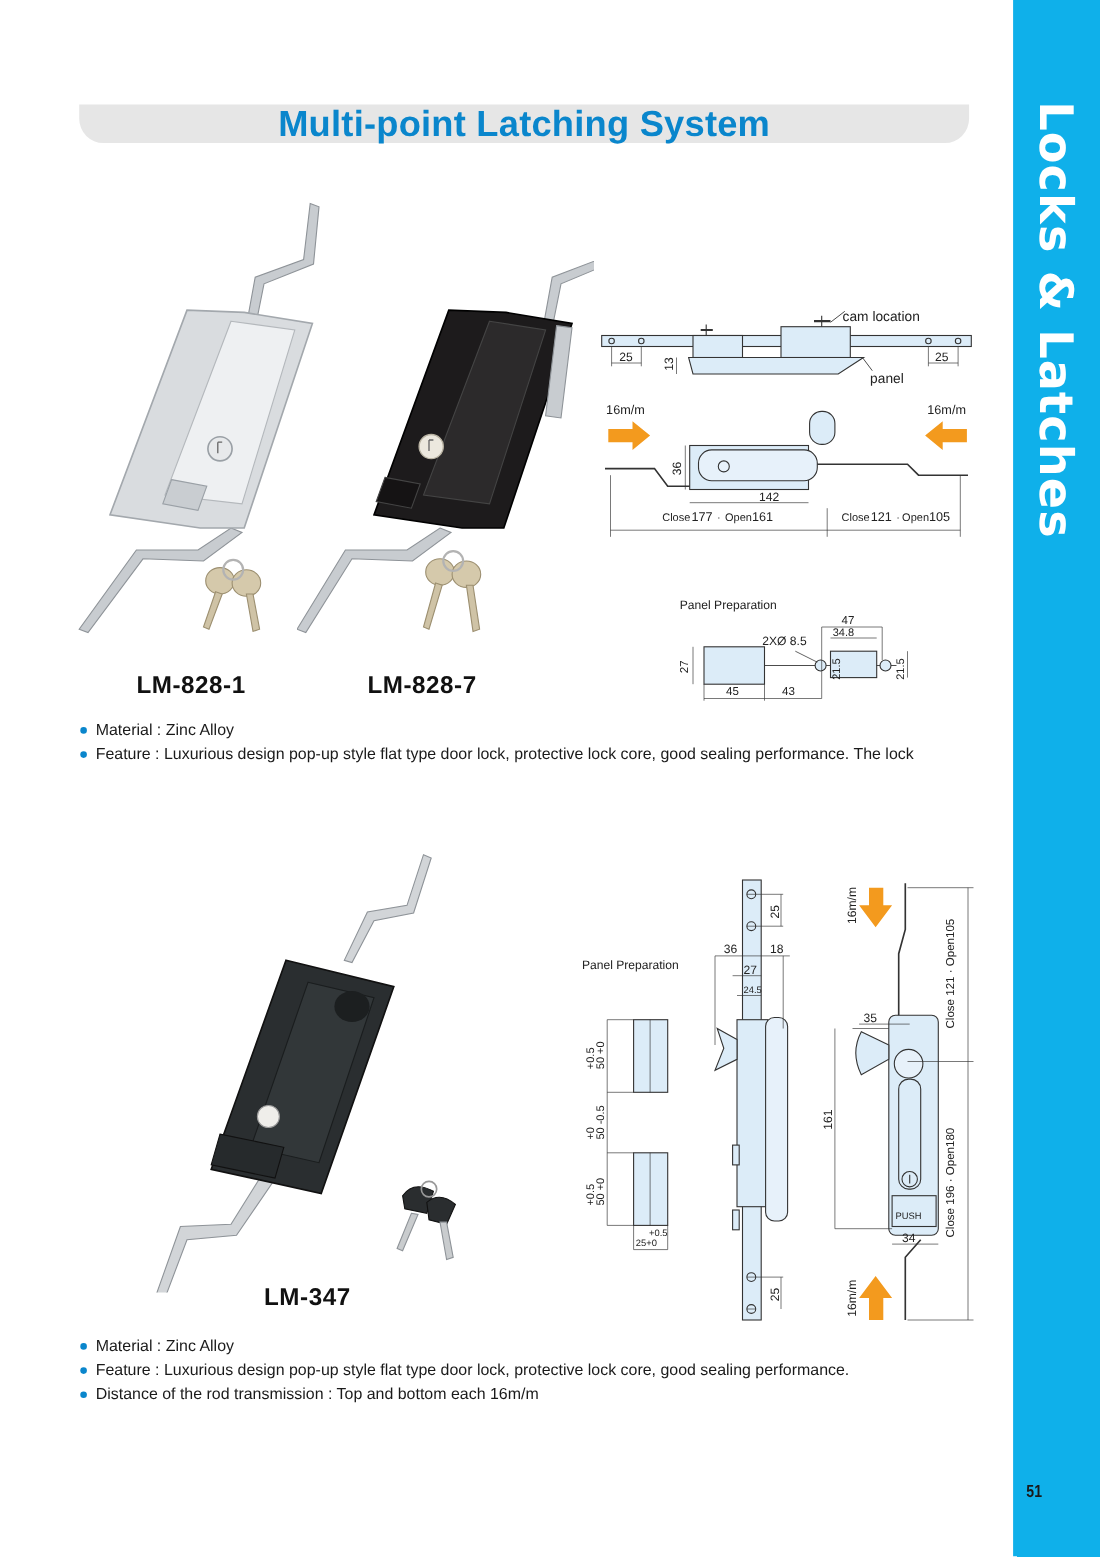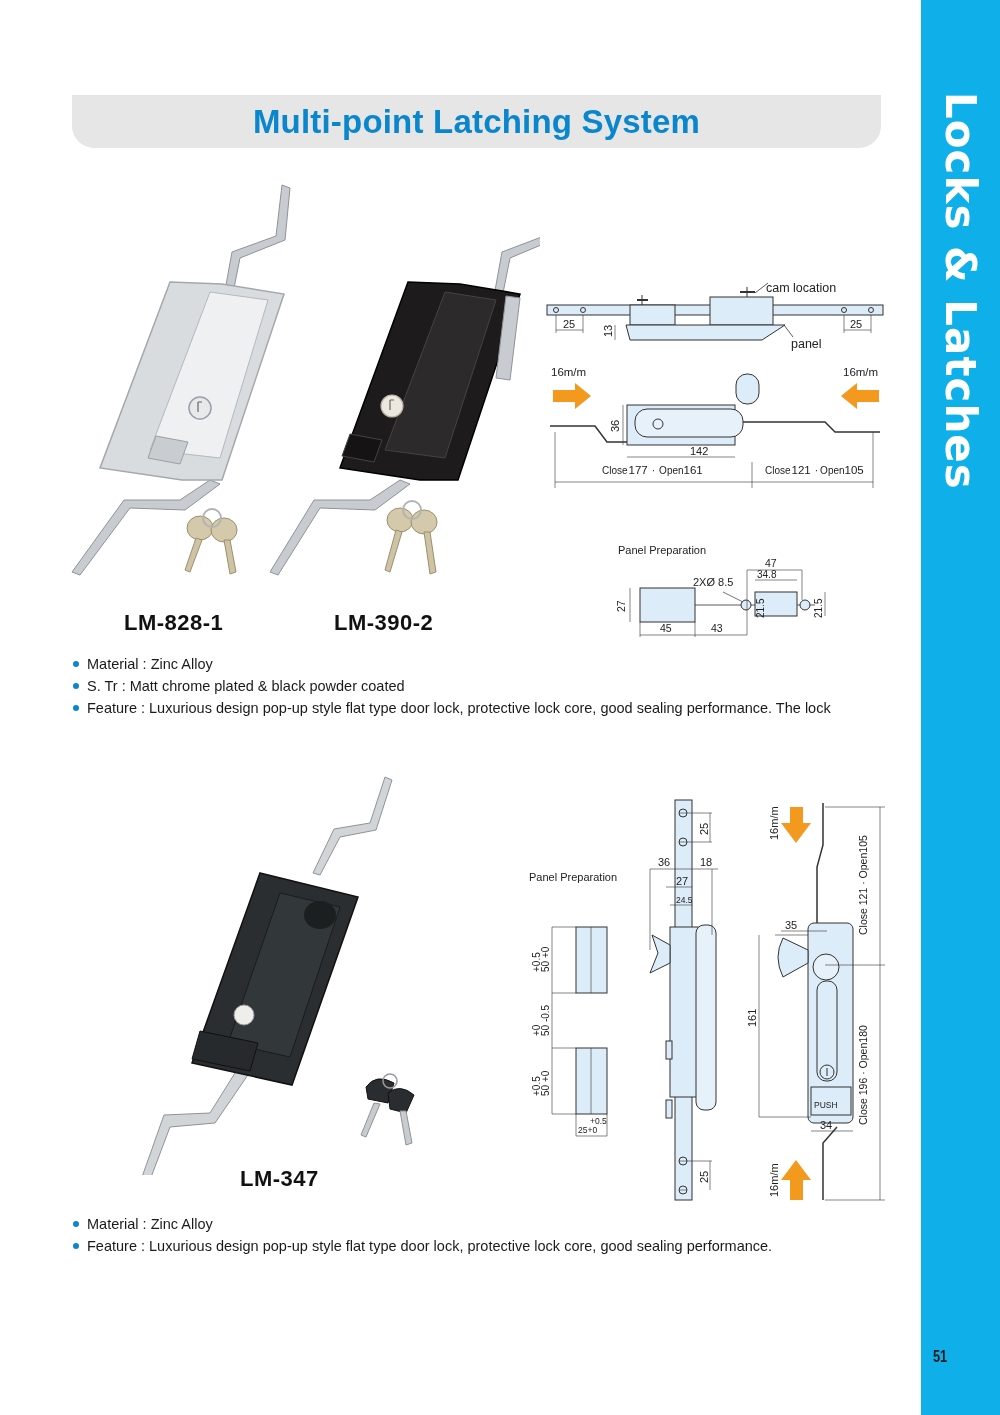--- a/index.html
+++ b/index.html
@@ -4,21 +4,21 @@
 <style>
   * { box-sizing: border-box; margin: 0; padding: 0; }
   html, body { width: 1000px; height: 1415px; background: #ffffff; overflow: hidden; }
   body { position: relative; font-family: "Liberation Sans", sans-serif; color: #1a1a1a; }
 
   .side-tab { position: absolute; left: 921px; top: 0; width: 79px; height: 1415px; background: #0fb0ea; }
   .side-title { position: absolute; left: 960px; top: 92px; transform-origin: 0 0; transform: rotate(90deg) translateY(-50%);
     white-space: nowrap; color: #ffffff; font-family: "DejaVu Sans", sans-serif; font-weight: bold; font-size: 42px; letter-spacing: 1px; }
   .page-num { position: absolute; left: 933px; top: 1348px; font-size: 16px; font-weight: bold; color: #1a1a1a; transform: scaleX(0.8); transform-origin: 0 0; }
 
-  .header-band { position: absolute; left: 72px; top: 95px; width: 809px; height: 53px; background: #e6e6e6;
+  .header-band { position: absolute; left: 72px; top: 95px; width: 809px; height: 35px; background: #e6e6e6;
     border-radius: 0 0 22px 22px; display: flex; align-items: center; justify-content: center; }
   .header-band h1 { color: #0a86cc; font-size: 33px; font-weight: bold; letter-spacing: 0.2px; }
 
   .photo { position: absolute; }
   .model-label { position: absolute; font-size: 22px; font-weight: bold; color: #111; letter-spacing: 0.5px; }
 
   .drawing { position: absolute; }
   .drawing text { font-family: "Liberation Sans", sans-serif; fill: #222; }
 
   .specs { position: absolute; left: 72px; font-size: 14.5px; line-height: 22px; color: #1a1a1a; }
@@ -70,21 +70,21 @@
   <g transform="translate(110,322)">
     <ellipse cx="20" cy="18" rx="13" ry="12" fill="#d5c9ab" stroke="#9c8f70"></ellipse>
     <ellipse cx="44" cy="20" rx="13" ry="12" fill="#d5c9ab" stroke="#9c8f70"></ellipse>
     <circle cx="32" cy="8" r="9" fill="none" stroke="#b3b3b3" stroke-width="2"></circle>
     <polygon points="16,28 22,30 10,70 5,68" fill="#cfc3a6" stroke="#9c8f70"></polygon>
     <polygon points="44,30 50,30 56,70 50,72" fill="#cfc3a6" stroke="#9c8f70"></polygon>
   </g>
 </svg>
 
 <div class="model-label" style="left:124px;top:610px">LM-828-1</div>
-<div class="model-label" style="left:334px;top:610px">LM-390-2</div>
+<div class="model-label" style="left:334px;top:610px">LM-828-7</div>
 
 <svg class="drawing" style="left:540px;top:275px" width="350" height="80" viewBox="0 0 350 80">
   <rect x="7" y="30" width="336" height="10" fill="#dcecf8" stroke="#333" stroke-width="1"></rect>
   <circle cx="16" cy="35" r="2.5" fill="none" stroke="#333"></circle>
   <circle cx="43" cy="35" r="2.5" fill="none" stroke="#333"></circle>
   <circle cx="304" cy="35" r="2.5" fill="none" stroke="#333"></circle>
   <circle cx="331" cy="35" r="2.5" fill="none" stroke="#333"></circle>
   <rect x="90" y="30" width="45" height="20" fill="#dcecf8" stroke="#333"></rect>
   <rect x="170" y="22" width="63" height="28" fill="#dcecf8" stroke="#333"></rect>
   <polygon points="86,50 245,50 222,65 90,65" fill="#dcecf8" stroke="#333"></polygon>
@@ -158,21 +158,20 @@
   <line x1="35" y1="95" x2="90" y2="95" stroke="#333" stroke-width="0.6"></line>
   <line x1="90" y1="95" x2="142" y2="95" stroke="#333" stroke-width="0.6"></line>
   <line x1="35" y1="82" x2="35" y2="97" stroke="#333" stroke-width="0.6"></line>
   <line x1="90" y1="82" x2="90" y2="97" stroke="#333" stroke-width="0.6"></line>
   <text x="55" y="92" font-size="10.5">45</text>
   <text x="106" y="92" font-size="10.5">43</text>
 </svg>
 
 <div class="specs" style="top:653px">
   <div class="spec-line"><span class="bullet"></span><span>Material : Zinc Alloy</span></div>
-  <div class="spec-line"><span class="bullet"></span><span>S. Tr : Matt chrome plated &amp; black powder coated</span></div>
   <div class="spec-line"><span class="bullet"></span><span>Feature : Luxurious design pop-up style flat type door lock, protective lock core, good sealing performance. The lock</span></div>
 </div>
 
 <svg class="photo" style="left:140px;top:775px" width="320" height="400" viewBox="0 0 320 400">
   <polygon points="245,2 252,5 236,55 200,62 180,100 173,98 194,54 230,48" fill="#d2d5d8" stroke="#8e9398"></polygon>
   <polygon points="100,290 112,294 75,348 30,352 10,405 2,402 24,340 70,338" fill="#d2d5d8" stroke="#8e9398"></polygon>
   <polygon points="120,98 218,122 152,310 52,288" fill="#2a2e30" stroke="#111" stroke-width="1.5"></polygon>
   <polygon points="140,118 200,132 150,282 88,268" fill="#323739" stroke="#1a1d1e"></polygon>
   <ellipse cx="180" cy="140" rx="16" ry="14" fill="#1c1f20"></ellipse>
   <circle cx="104" cy="240" r="10" fill="#efeeea" stroke="#9a9a9a"></circle>
@@ -272,13 +271,14 @@
   <line x1="80" y1="170" x2="140" y2="170" stroke="#333" stroke-width="0.6"></line>
   <line x1="80" y1="405" x2="140" y2="405" stroke="#333" stroke-width="0.6"></line>
   <line x1="135" y1="12" x2="135" y2="405" stroke="#333" stroke-width="0.6"></line>
   <text font-size="10.5" transform="translate(122,140) rotate(-90)">Close 121 · Open105</text>
   <text font-size="10.5" transform="translate(122,330) rotate(-90)">Close 196 · Open180</text>
 </svg>
 
 <div class="specs" style="top:1213px">
   <div class="spec-line"><span class="bullet"></span><span>Material : Zinc Alloy</span></div>
   <div class="spec-line"><span class="bullet"></span><span>Feature : Luxurious design pop-up style flat type door lock, protective lock core, good sealing performance.</span></div>
+  <div class="spec-line"><span class="bullet"></span><span>Distance of the rod transmission : Top and bottom each 16m/m</span></div>
 </div>
 
 </body></html>

